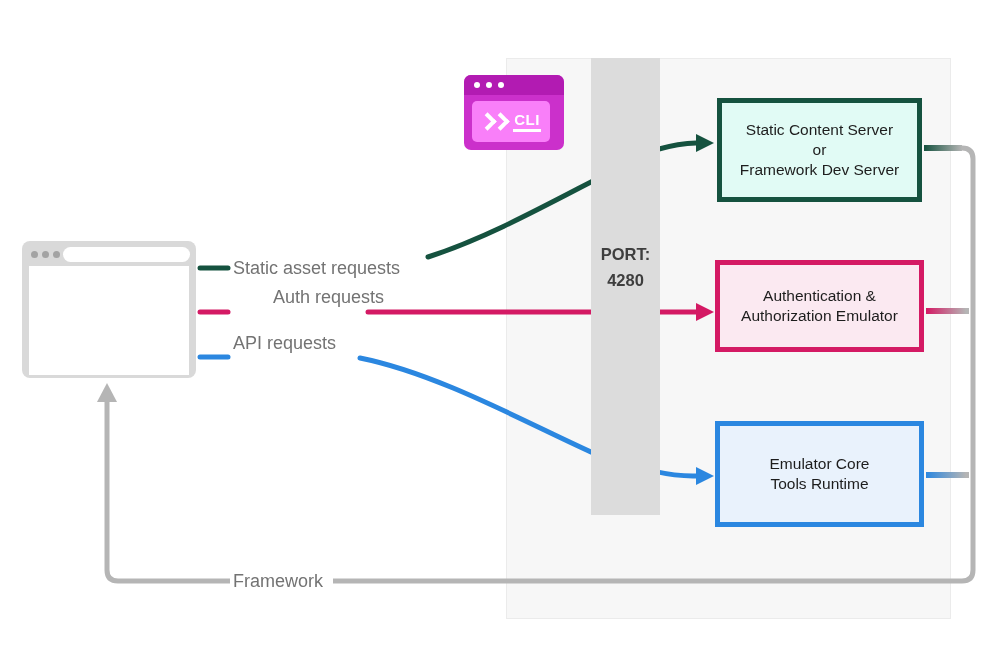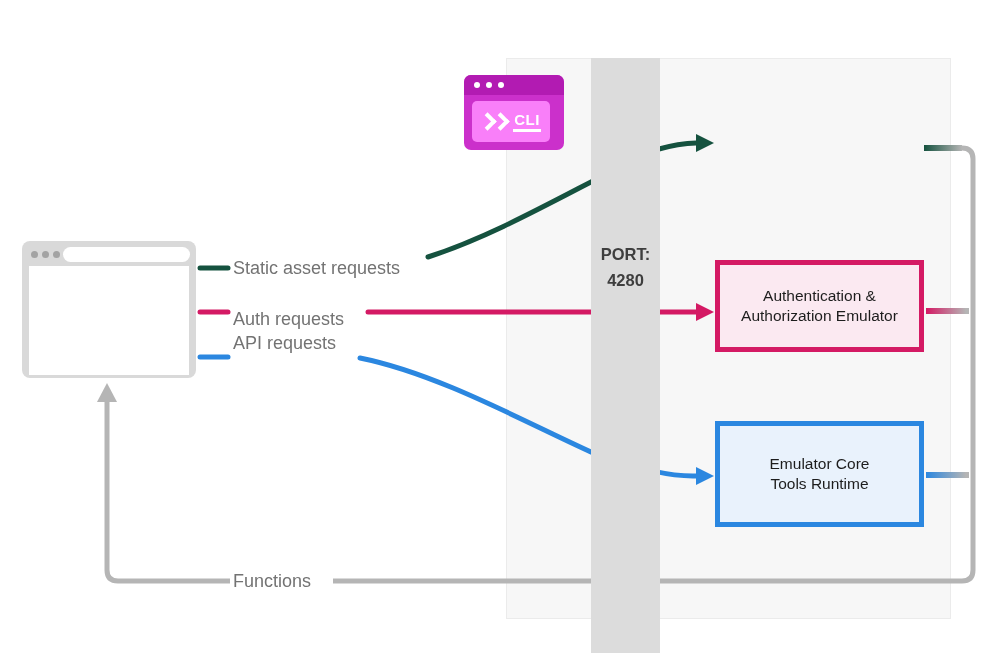--- a/index.html
+++ b/index.html
@@ -9,21 +9,21 @@
   }
   
   .panel{
     position:absolute;left:506px;top:58px;width:445px;height:561px;
     background:#f7f7f7;border:1px solid #ebebeb;box-sizing:border-box;
   }
   
   svg.wires{position:absolute;left:0;top:0;width:1000px;height:654px;}
   
   .portbar{
-    position:absolute;left:591px;top:58px;width:69px;height:595px;background:#dcdcdc;
+    position:absolute;left:591px;top:58px;width:69px;height:457px;background:#dcdcdc;
   }
   .port-text{
     position:absolute;left:0;top:183px;width:100%;text-align:center;
     font-size:16.5px;font-weight:bold;color:#3e3e3e;line-height:26px;white-space:pre-line;
   }
   
   .cli{
     position:absolute;left:464px;top:35px;width:100px;height:75px;
     background:#cb30cb;border-radius:7px;margin-top:40px;
   }
@@ -53,21 +53,21 @@
   .box{
     position:absolute;box-sizing:border-box;display:flex;align-items:center;justify-content:center;
     text-align:center;font-size:15.5px;line-height:20px;color:#1d1d1d;white-space:pre-line;
   }
   .box-static   {left:717px;top:98px; width:205px;height:104px;border:5px solid #15523f;background:#e1fbf5;}
   .box-auth     {left:715px;top:260px;width:209px;height:92px;border:5px solid #d41a64;background:#fbe9f1;}
   .box-functions{left:715px;top:421px;width:209px;height:106px;border:5px solid #2b87e0;background:#e9f2fc;}
   
   .flow-label{position:absolute;left:233px;font-size:18px;line-height:22px;color:#737373;}
   .lbl-static  {top:257px;}
-  .lbl-auth    {top:308px;}
+  .lbl-auth    {top:286px;margin-left:40px;}
   .lbl-api     {top:332px;}
   .lbl-response{top:570px;}
 </style>
 </head>
 <body>
 
 <div class="stage">
 
   <div class="panel"></div>
 
@@ -129,23 +129,26 @@
   </div>
 
   <div class="browser">
     <span class="b-dot" style="left:9px"></span>
     <span class="b-dot" style="left:20px"></span>
     <span class="b-dot" style="left:31px"></span>
     <span class="b-url"></span>
     <span class="b-body"></span>
   </div>
 
+  <div class="box box-static">Static Content Server
+or
+Framework Dev Server</div>
   <div class="box box-auth">Authentication &amp;
 Authorization Emulator</div>
   <div class="box box-functions">Emulator Core
 Tools Runtime</div>
 
   <div class="flow-label lbl-static">Static asset requests</div>
   <div class="flow-label lbl-auth">Auth requests</div>
   <div class="flow-label lbl-api">API requests</div>
-  <div class="flow-label lbl-response">Functions</div>
+  <div class="flow-label lbl-response">Framework</div>
 
 </div>
 
 </body></html>

